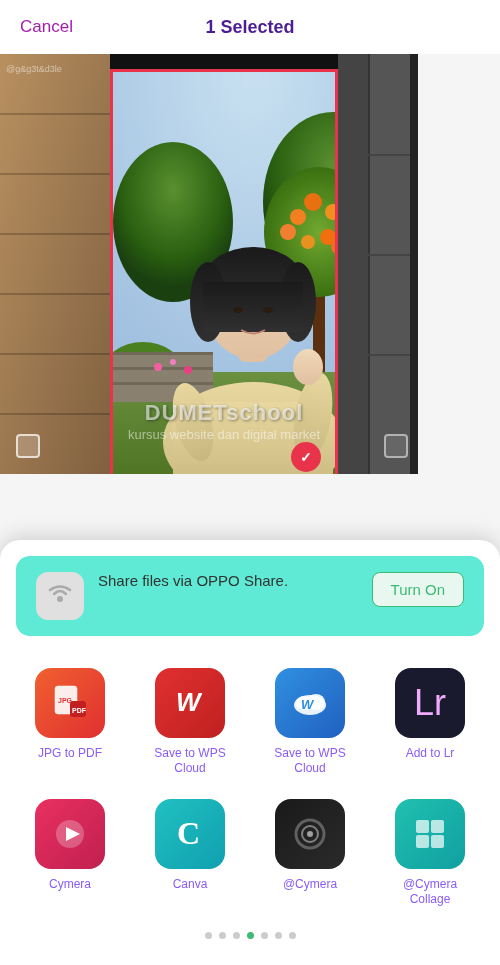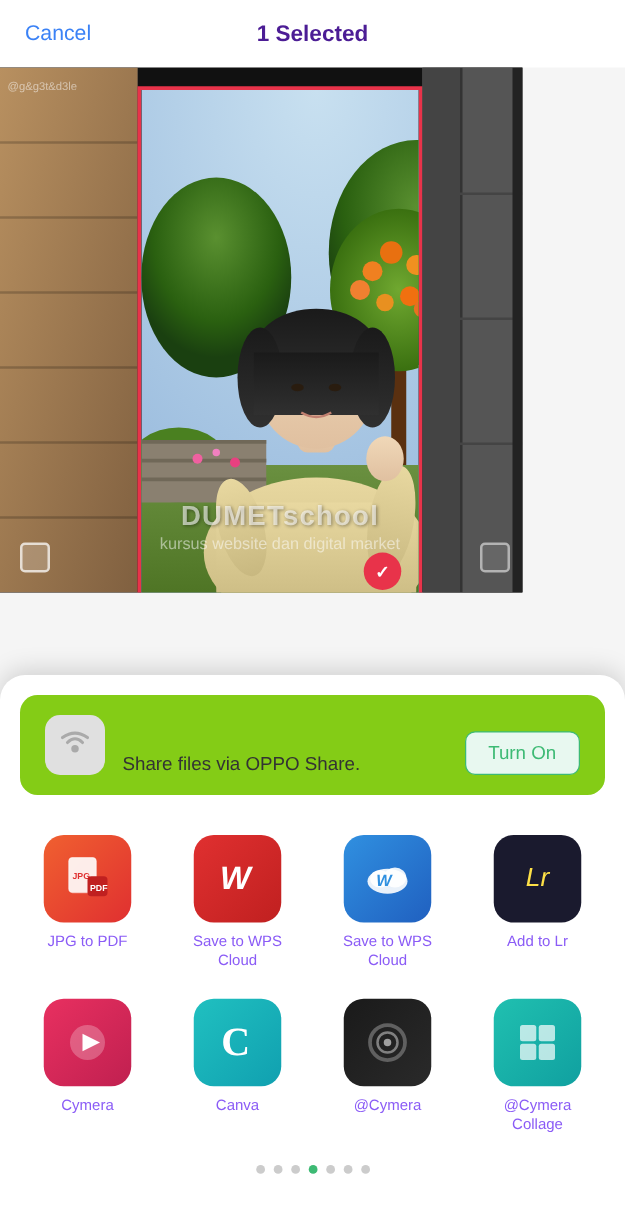--- a/index.html
+++ b/index.html
@@ -18,21 +18,21 @@
       align-items: center;
       justify-content: center;
       padding: 14px 20px;
       background: #fff;
       position: relative;
       height: 54px;
     }
     .header-cancel {
       position: absolute;
       left: 20px;
-      color: #3b82f6;
+      color: #a21caf;
       font-size: 17px;
       cursor: pointer;
     }
     .header-title {
       font-size: 18px;
       font-weight: 600;
       color: #4c1d95;
     }
 
     
@@ -152,24 +152,24 @@
       width: 500px;
       background: #fff;
       border-radius: 20px 20px 0 0;
       box-shadow: 0 -4px 20px rgba(0,0,0,0.15);
       padding-bottom: 20px;
     }
 
     
     .share-row {
       display: flex;
-      align-items: flex-end;
+      align-items: flex-start;
       padding: 16px 20px;
       gap: 14px;
-      background: #84cc16;
+      background: #5eead4;
       margin: 16px 16px 10px 16px;
       border-radius: 14px;
     }
     .share-icon-wrap {
       width: 48px;
       height: 48px;
       background: #e0e0e0;
       border-radius: 12px;
       display: flex;
       align-items: center;
@@ -237,24 +237,23 @@
     .icon-wps-cloud1 { background: linear-gradient(135deg, #e03030, #c02020); }
     .icon-wps-cloud2 { background: linear-gradient(135deg, #3090e0, #2060c0); }
     .icon-lr { background: #1a1a2e; }
     .icon-inshot { background: linear-gradient(135deg, #e83060, #c02050); }
     .icon-canva { background: linear-gradient(135deg, #20c0c0, #10a0b0); }
     .icon-cymera { background: linear-gradient(135deg, #1a1a1a, #2a2a2a); }
     .icon-cymera-collage { background: linear-gradient(135deg, #20c0b0, #10a0a0); }
 
     
     .icon-lr-text {
-      color: #fde047;
-      font-size: 21px;
+      color: #f0abfc;
+      font-size: 36px;
       font-weight: 300;
-      font-style: italic;
     }
 
     
     .pagination {
       display: flex;
       justify-content: center;
       align-items: center;
       gap: 7px;
       padding: 14px 0 6px 0;
     }

